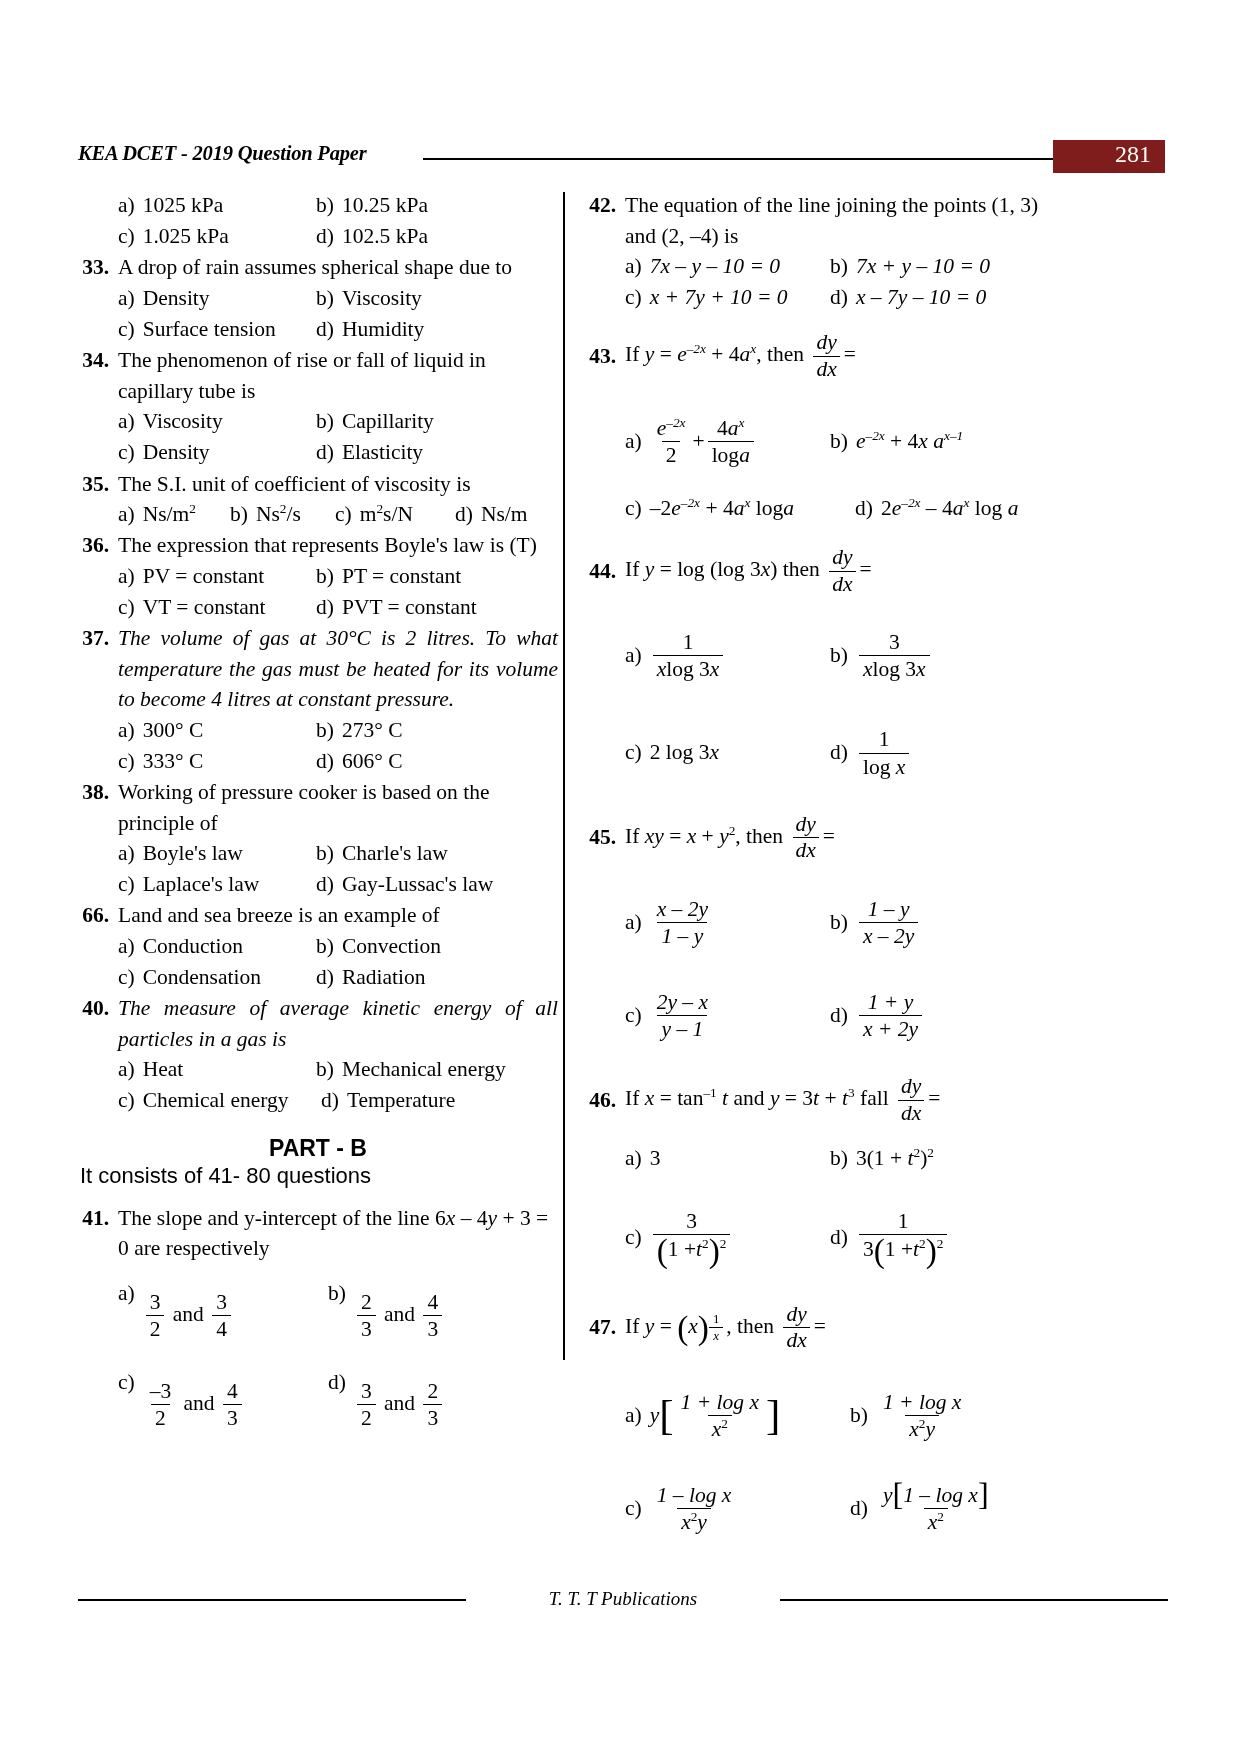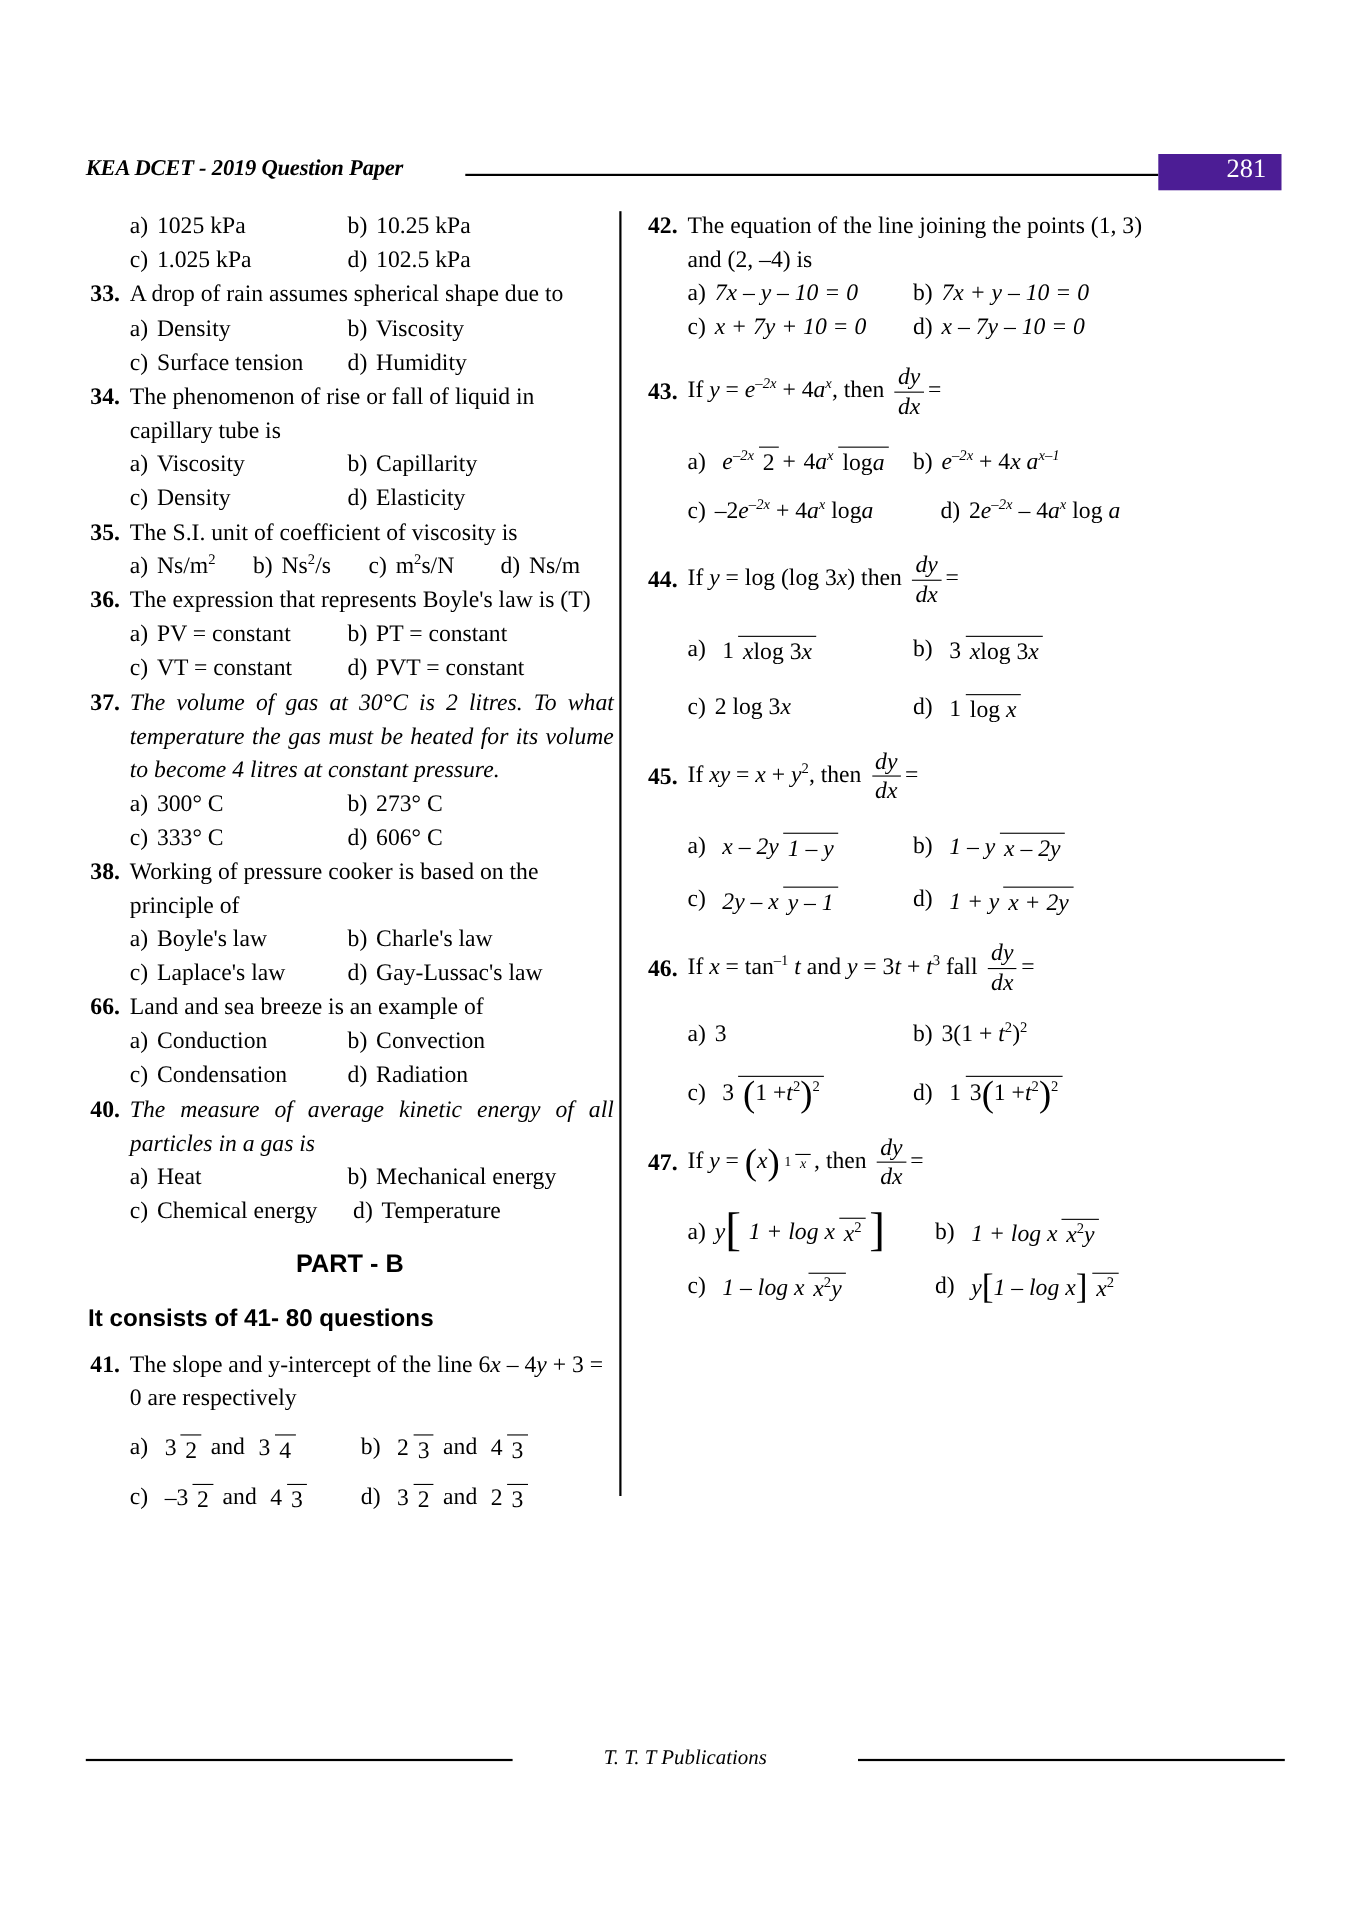--- a/index.html
+++ b/index.html
@@ -48,21 +48,21 @@
     height: 2.2px;
     background: #000;
   }
   .page-number-box {
     position: absolute;
     left: 975px;
     right: 0;
     top: 0;
     width: 112px;
     height: 33px;
-    background: #4c1d95;
+    background: #7f1d1d;
   }
   .page-number {
     position: absolute;
     right: 14px;
     top: 1px;
     color: #fff;
     font-size: 24px;
     font-family: "Liberation Serif", serif;
   }
 
@@ -157,24 +157,24 @@
   .w-half  { width: 198px; }
   .w-half2 { width: 210px; }
 
   
   .it { font-style: italic; }
   sup, sub { font-size: 0.62em; line-height: 0; }
   sup { vertical-align: super; }
 
   .frac {
     display: inline-flex;
-    flex-direction: row;
+    flex-direction: column;
     align-items: center;
     vertical-align: middle;
-    margin: 0 3px;
+    margin: 12px 3px;
     line-height: 1.12;
   }
   .frac .num {
     padding: 0 4px 1px 4px;
   }
   .frac .den {
     border-top: 1.6px solid #000;
     padding: 1px 4px 0 4px;
   }
 
@@ -208,23 +208,23 @@
   
   .part-title {
     text-align: center;
     font-family: "Liberation Sans", sans-serif;
     font-weight: bold;
     font-size: 23px;
     margin-top: 18px;
   }
   .part-sub {
     font-family: "Liberation Sans", sans-serif;
-    font-weight: bold;
+    font-weight: normal;
     font-size: 22px;
-    margin-top: 23px;
+    margin-top: 1px;
     margin-left: 2px;
   }
   .sp14 { height: 14px; }
   .sp18 { height: 18px; }
   .sp22 { height: 22px; }
 </style>
 </head>
 <body>
 
 <div class="page">

